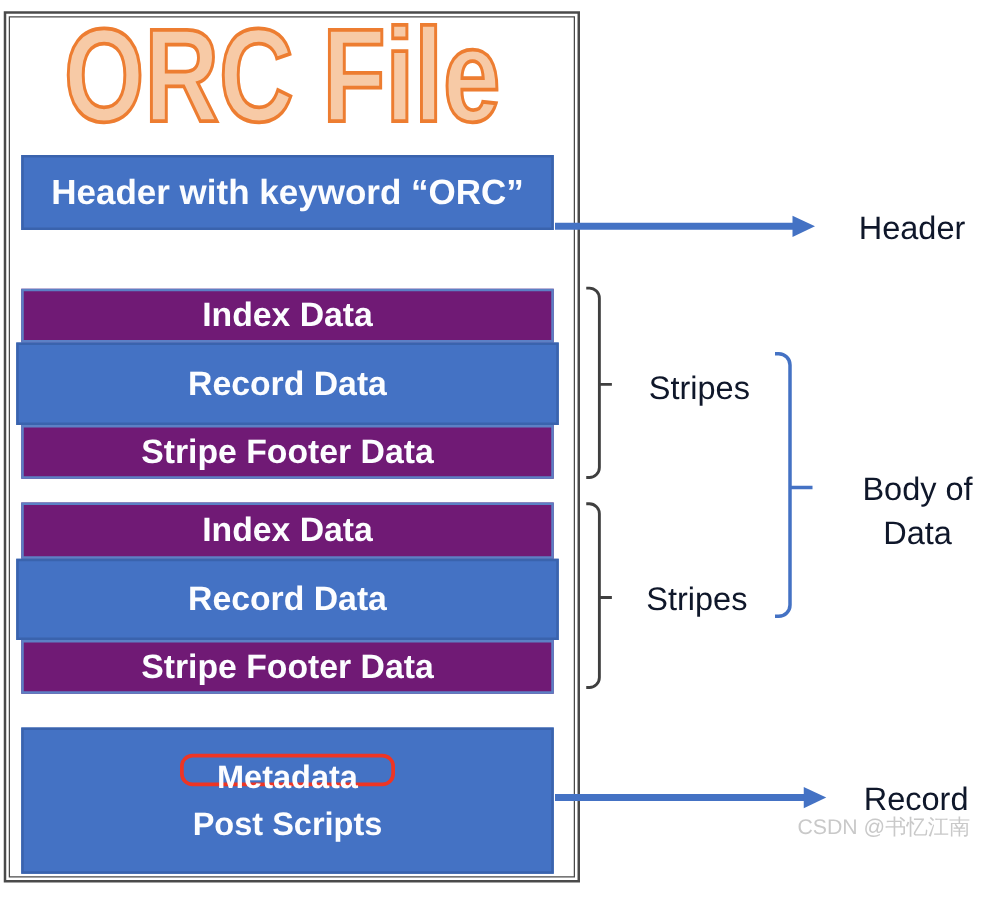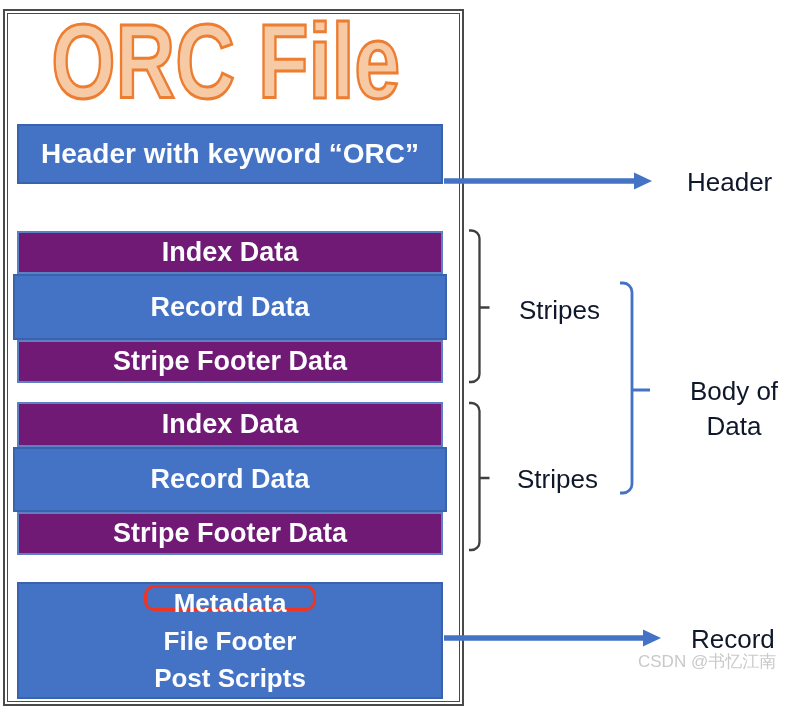--- a/index.html
+++ b/index.html
@@ -139,21 +139,20 @@
     <span>Record Data</span>
   </div>
   <div class="box light g2-sfooter">
     <span>Stripe Footer Data</span>
   </div>
 
   <div class="box dark footer-box">
     <div class="footer-line first">
       <span class="metadata-highlight">Metadata</span>
     </div>
-    <div class="footer-line">File Footer</div>
     <div class="footer-line">Post Scripts</div>
   </div>
 
   <svg class="overlay" viewBox="0 0 792 720">
 
     <g>
       <line x1="444" y1="181" x2="636" y2="181" stroke-width="5.5" stroke="#4472c4"></line>
       <polygon points="634,172.5 652,181 634,189.5" fill="#4472c4"></polygon>
     </g>
 

